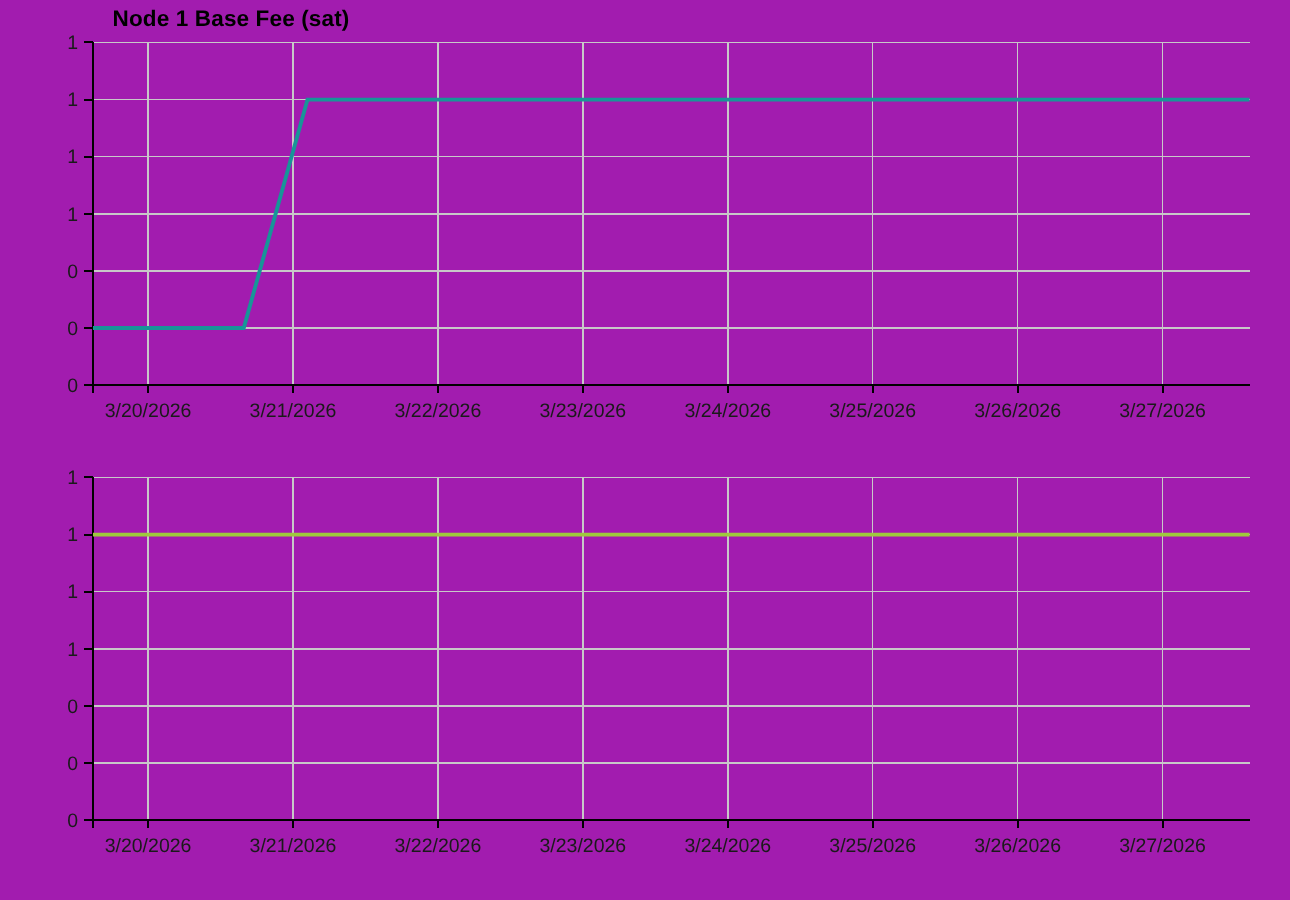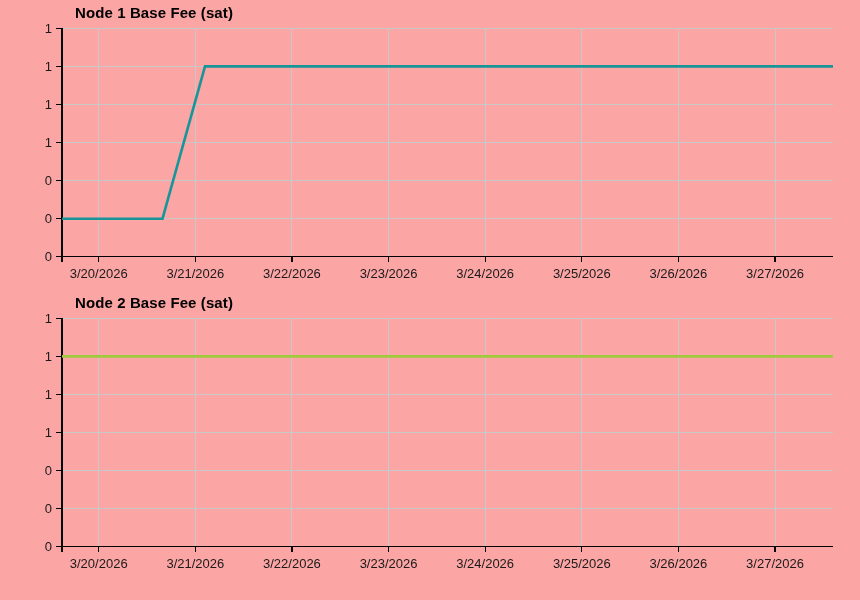--- a/index.html
+++ b/index.html
@@ -5,21 +5,21 @@
   html, body {
     margin: 0;
     padding: 0;
     background: #ffffff;
     font-family: "Liberation Sans", "DejaVu Sans", sans-serif;
   }
   .canvas {
     position: relative;
     width: 860px;
     height: 600px;
-    background: #fca5a5;
+    background: #a21caf;
     overflow: hidden;
   }
   .chart-section {
     position: absolute;
     left: 0;
     width: 860px;
   }
   .chart-title {
     position: absolute;
     left: 75px;
@@ -99,21 +99,20 @@
           <text x="485.1804511278196" y="278" text-anchor="middle">3/24/2026</text>
           <text x="581.796992481203" y="278" text-anchor="middle">3/25/2026</text>
           <text x="678.4135338345865" y="278" text-anchor="middle">3/26/2026</text>
           <text x="775.0300751879699" y="278" text-anchor="middle">3/27/2026</text>
         </g>
         <polyline points="62.0,218.7 162.5,218.7 205.0,66.4 833.0,66.4" fill="none" stroke="#179598" stroke-width="2.6"></polyline>
       </svg>
   </section>
 
   <section class="chart-section" id="chart-section-1" style="top:290px; height:310px;">
-    <h2 class="chart-title">Node 2 Base Fee (sat)</h2>
     <svg class="plot" id="plot-1" width="860" height="310" viewBox="0 0 860 310">
         <g stroke="#c8c8c8" stroke-width="1" shape-rendering="crispEdges">
           <line x1="62" y1="28.3" x2="833" y2="28.3"></line>
           <line x1="62" y1="66.38333333333334" x2="833" y2="66.38333333333334"></line>
           <line x1="62" y1="104.46666666666667" x2="833" y2="104.46666666666667"></line>
           <line x1="62" y1="142.55" x2="833" y2="142.55"></line>
           <line x1="62" y1="180.63333333333335" x2="833" y2="180.63333333333335"></line>
           <line x1="62" y1="218.71666666666667" x2="833" y2="218.71666666666667"></line>
           <line x1="98.71428571428572" y1="28.3" x2="98.71428571428572" y2="256.8"></line>
           <line x1="195.33082706766916" y1="28.3" x2="195.33082706766916" y2="256.8"></line>

